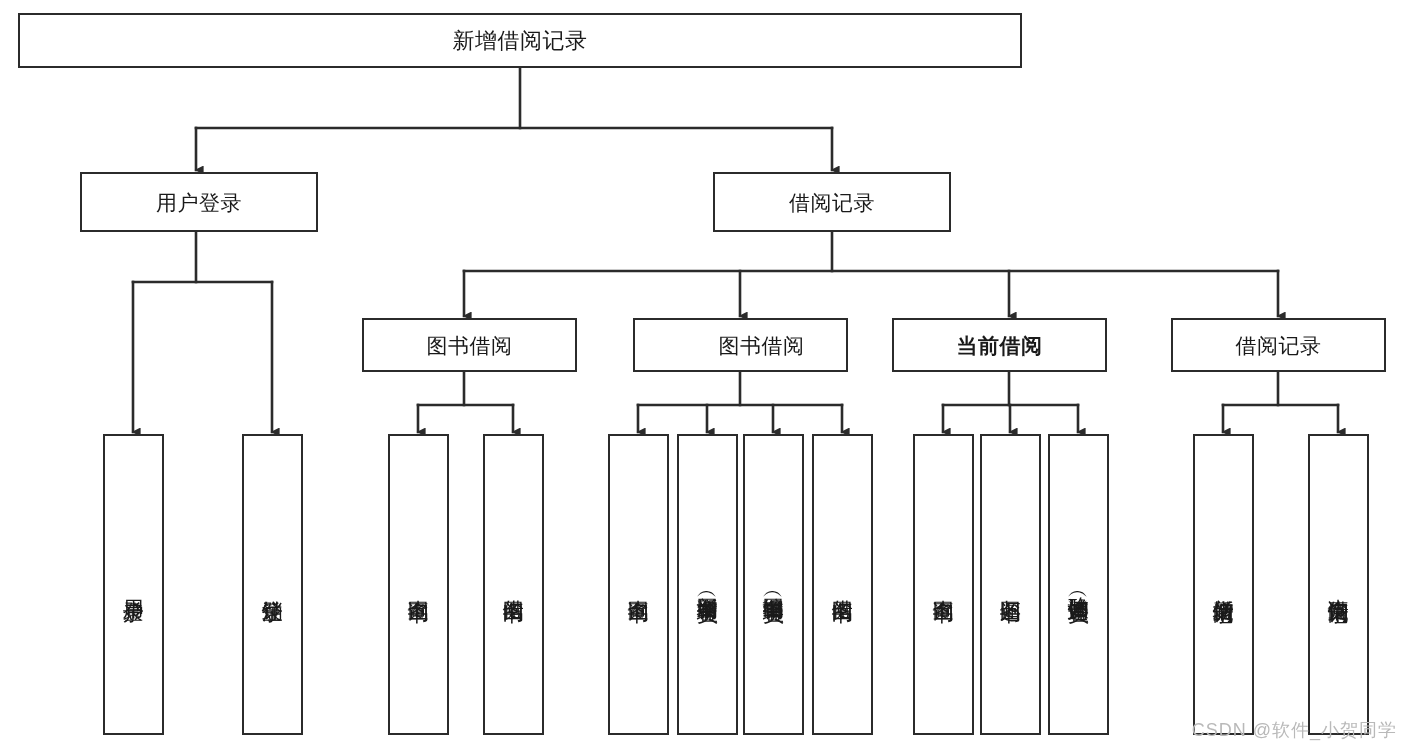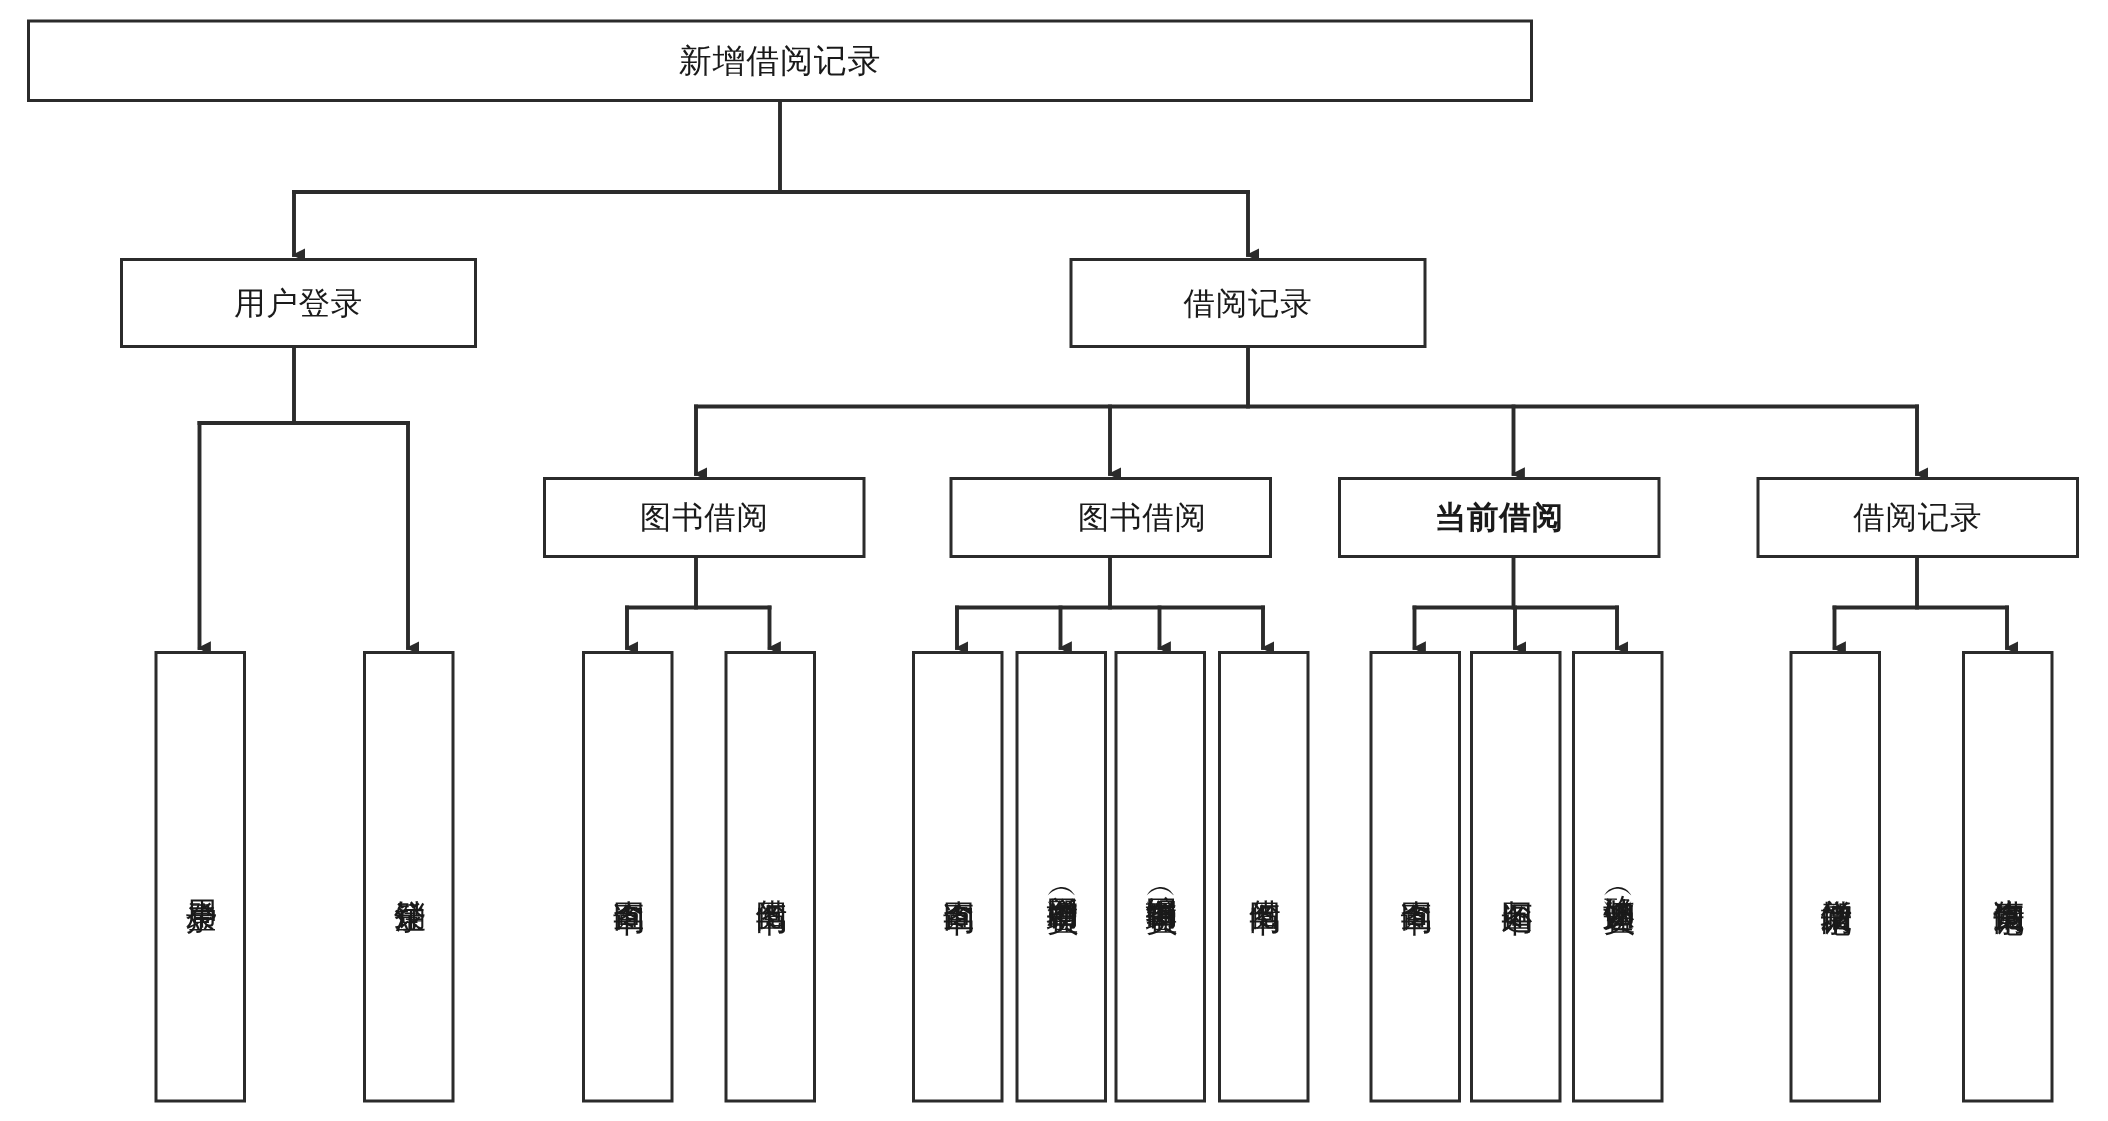--- a/index.html
+++ b/index.html
@@ -191,14 +191,15 @@
     <span class="leaf-label-v">确认归还（管理员）</span>
   </div>
 
   <div class="leaf-box" style="left:1193px; top:434px; width:61px; height:301px;">
     <span class="leaf-label-v">新增借阅记录</span>
   </div>
   <div class="leaf-box" style="left:1308px; top:434px; width:61px; height:301px;">
     <span class="leaf-label-v">查询借阅记录</span>
   </div>
 
+  <div class="watermark">CSDN @软件_小贺同学</div>
 
 </div>
 
 </body></html>

